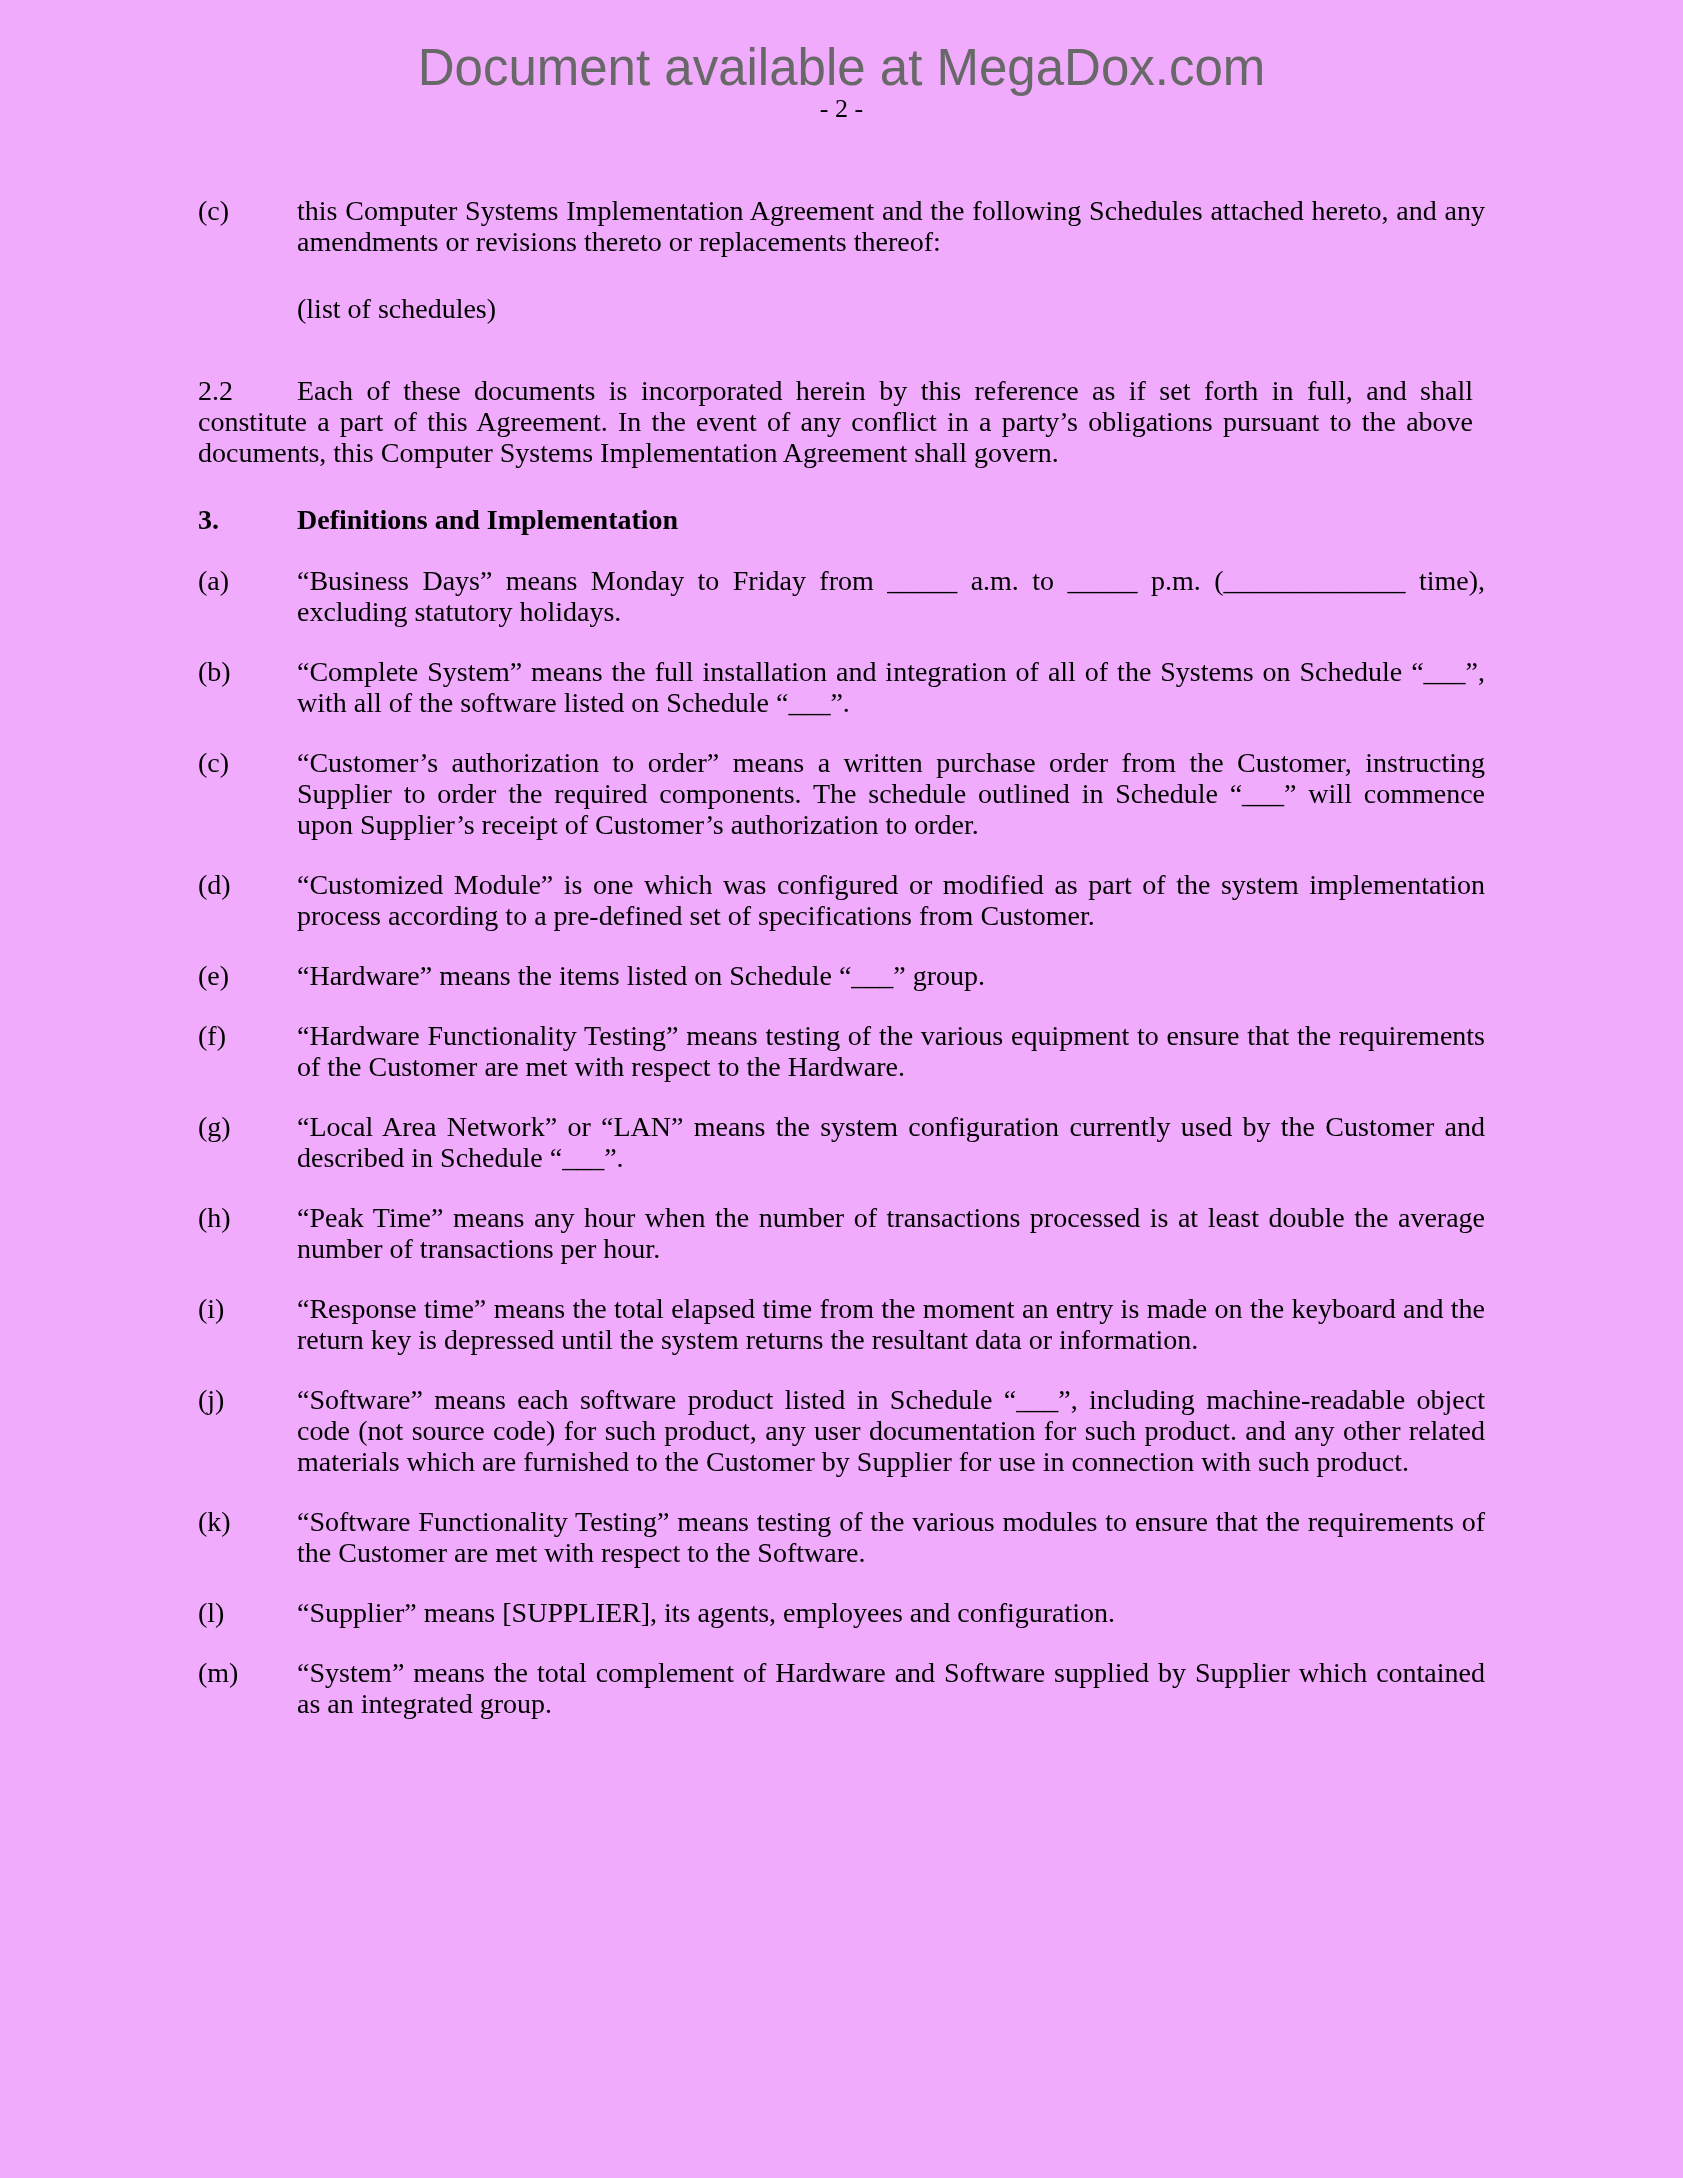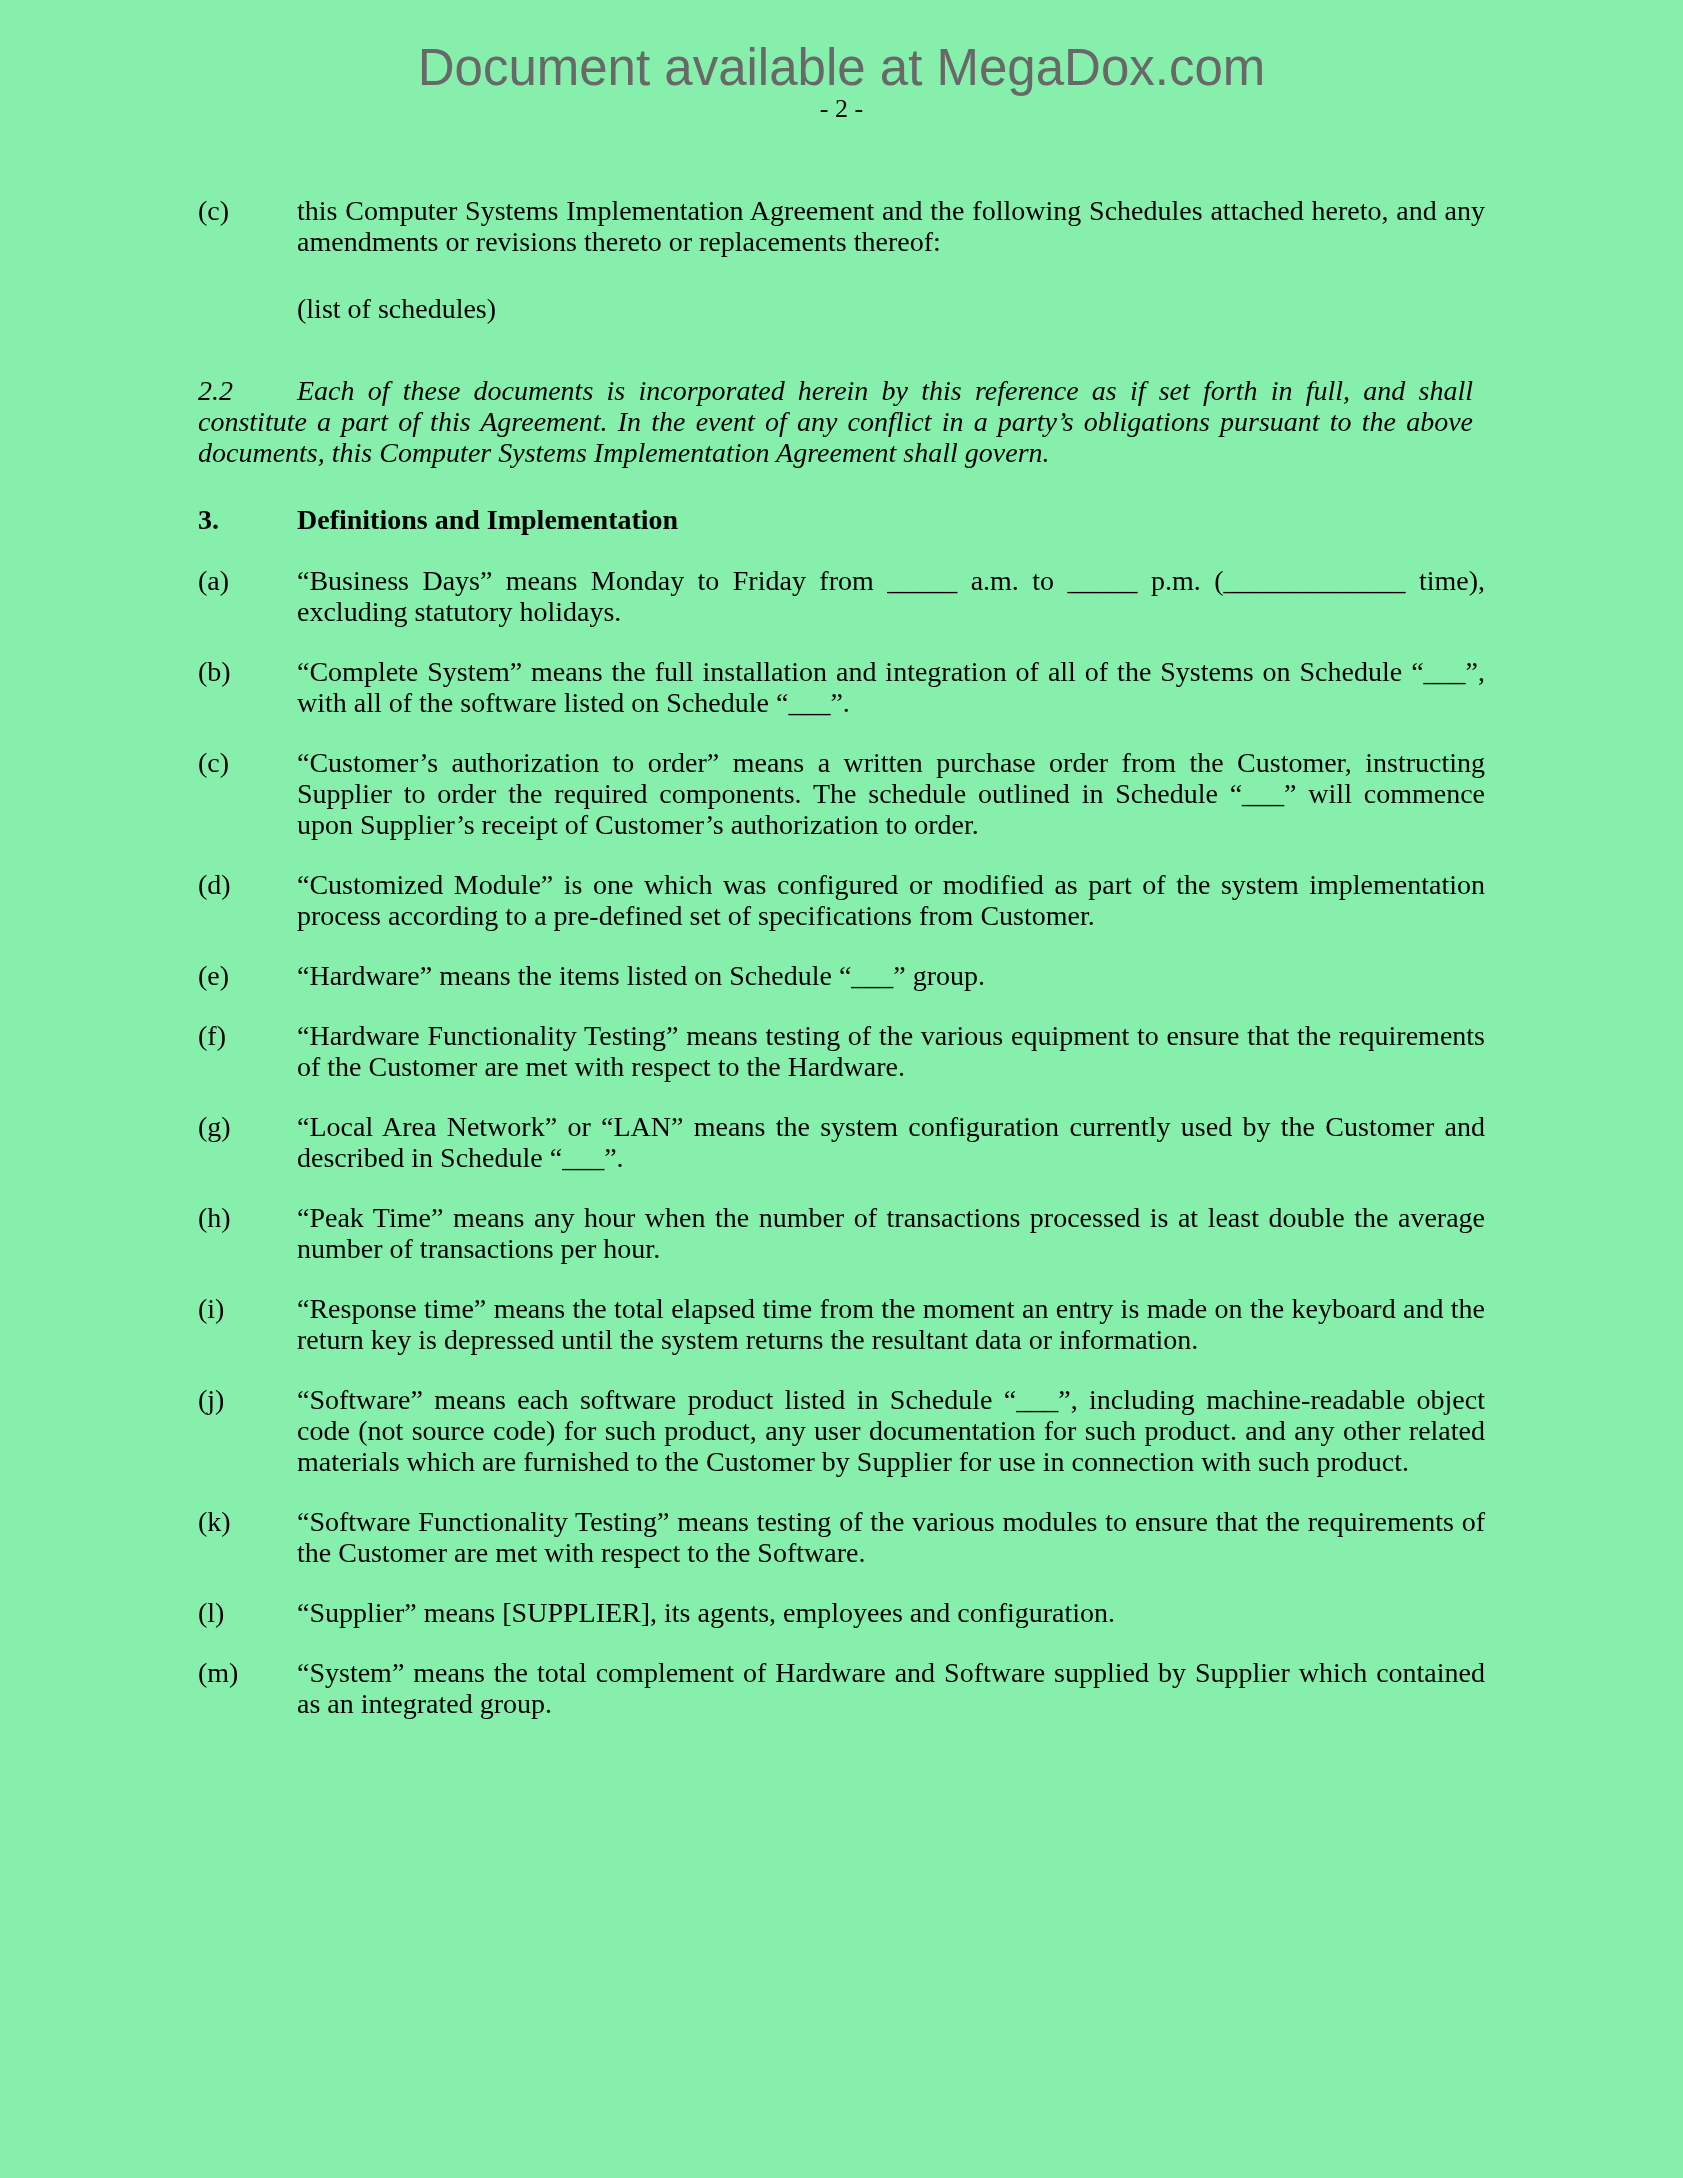--- a/index.html
+++ b/index.html
@@ -4,21 +4,21 @@
 <style>
   html, body {
     margin: 0;
     padding: 0;
     background: #ffffff;
   }
   .page {
     position: relative;
     width: 1683px;
     height: 2178px;
-    background: #86efac;
+    background: #f0abfc;
     overflow: hidden;
     font-family: "Liberation Serif", serif;
     font-size: 28px;
     line-height: 31px;
     color: #000000;
   }
   .watermark {
     position: absolute;
     top: 40px;
     left: 0;
@@ -55,21 +55,20 @@
   }
   .intro-item {
     margin-bottom: 36px;
   }
   .placeholder-line {
     margin: 0 0 51px 99px;
   }
   .para {
     margin: 0 12px 36px 0;
     text-align: justify;
-    font-style: italic;
   }
   .para .pnum {
     display: inline-block;
     width: 99px;
   }
   .section-heading {
     display: grid;
     grid-template-columns: 99px 1fr;
     font-weight: bold;
     margin: 0 0 30px 0;

